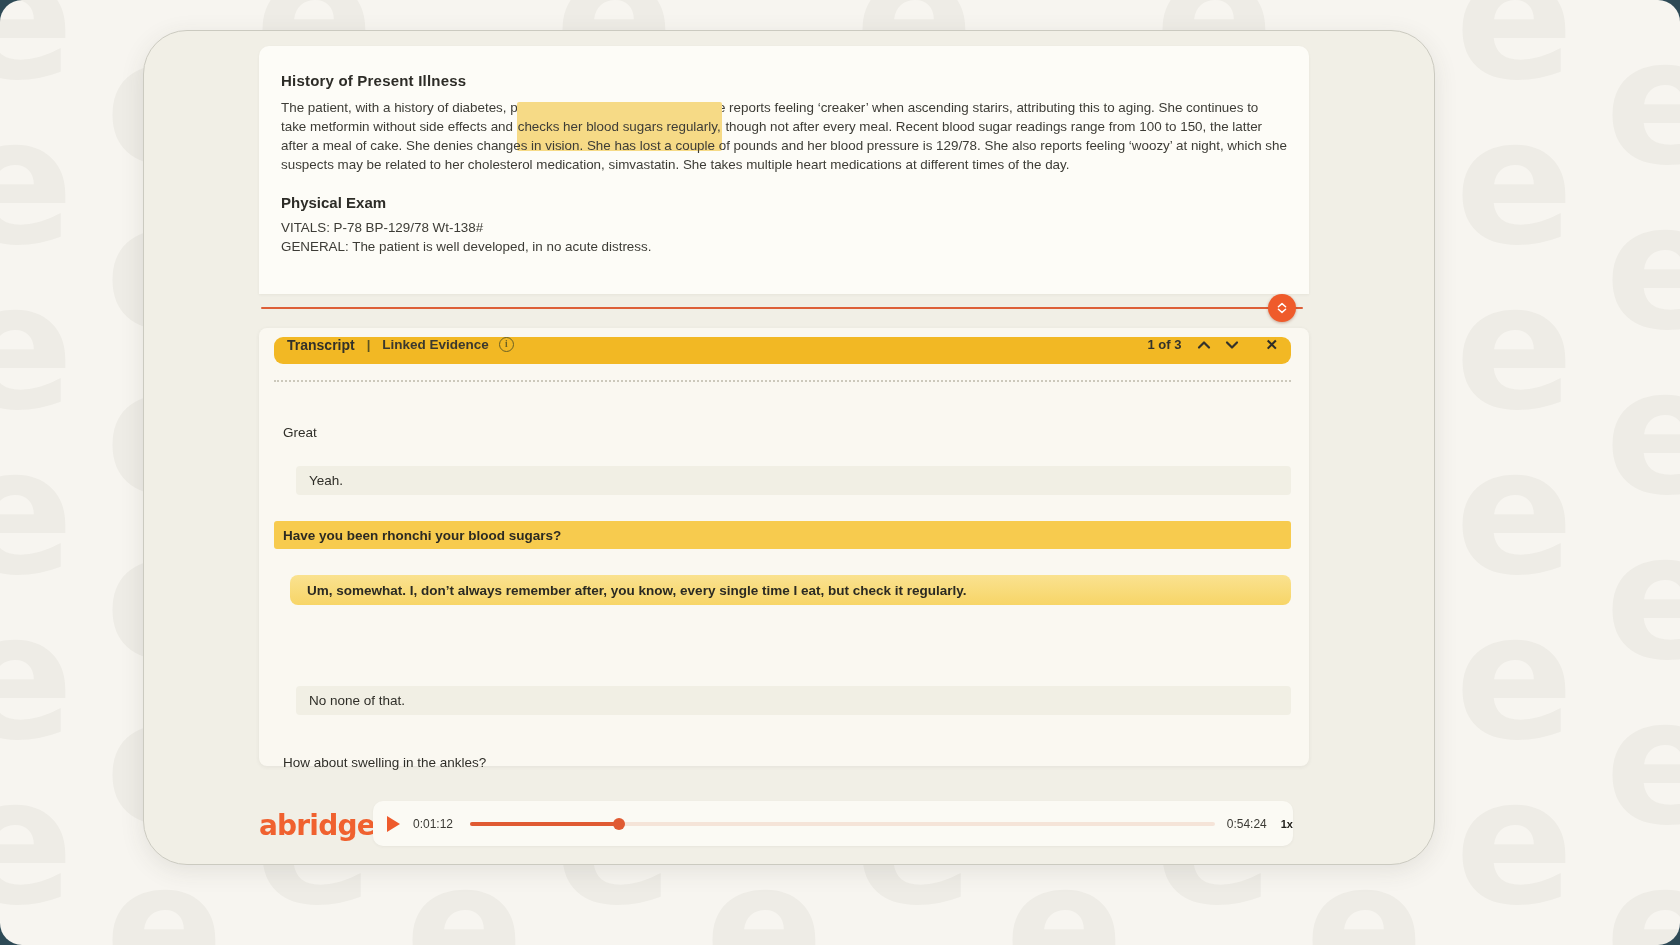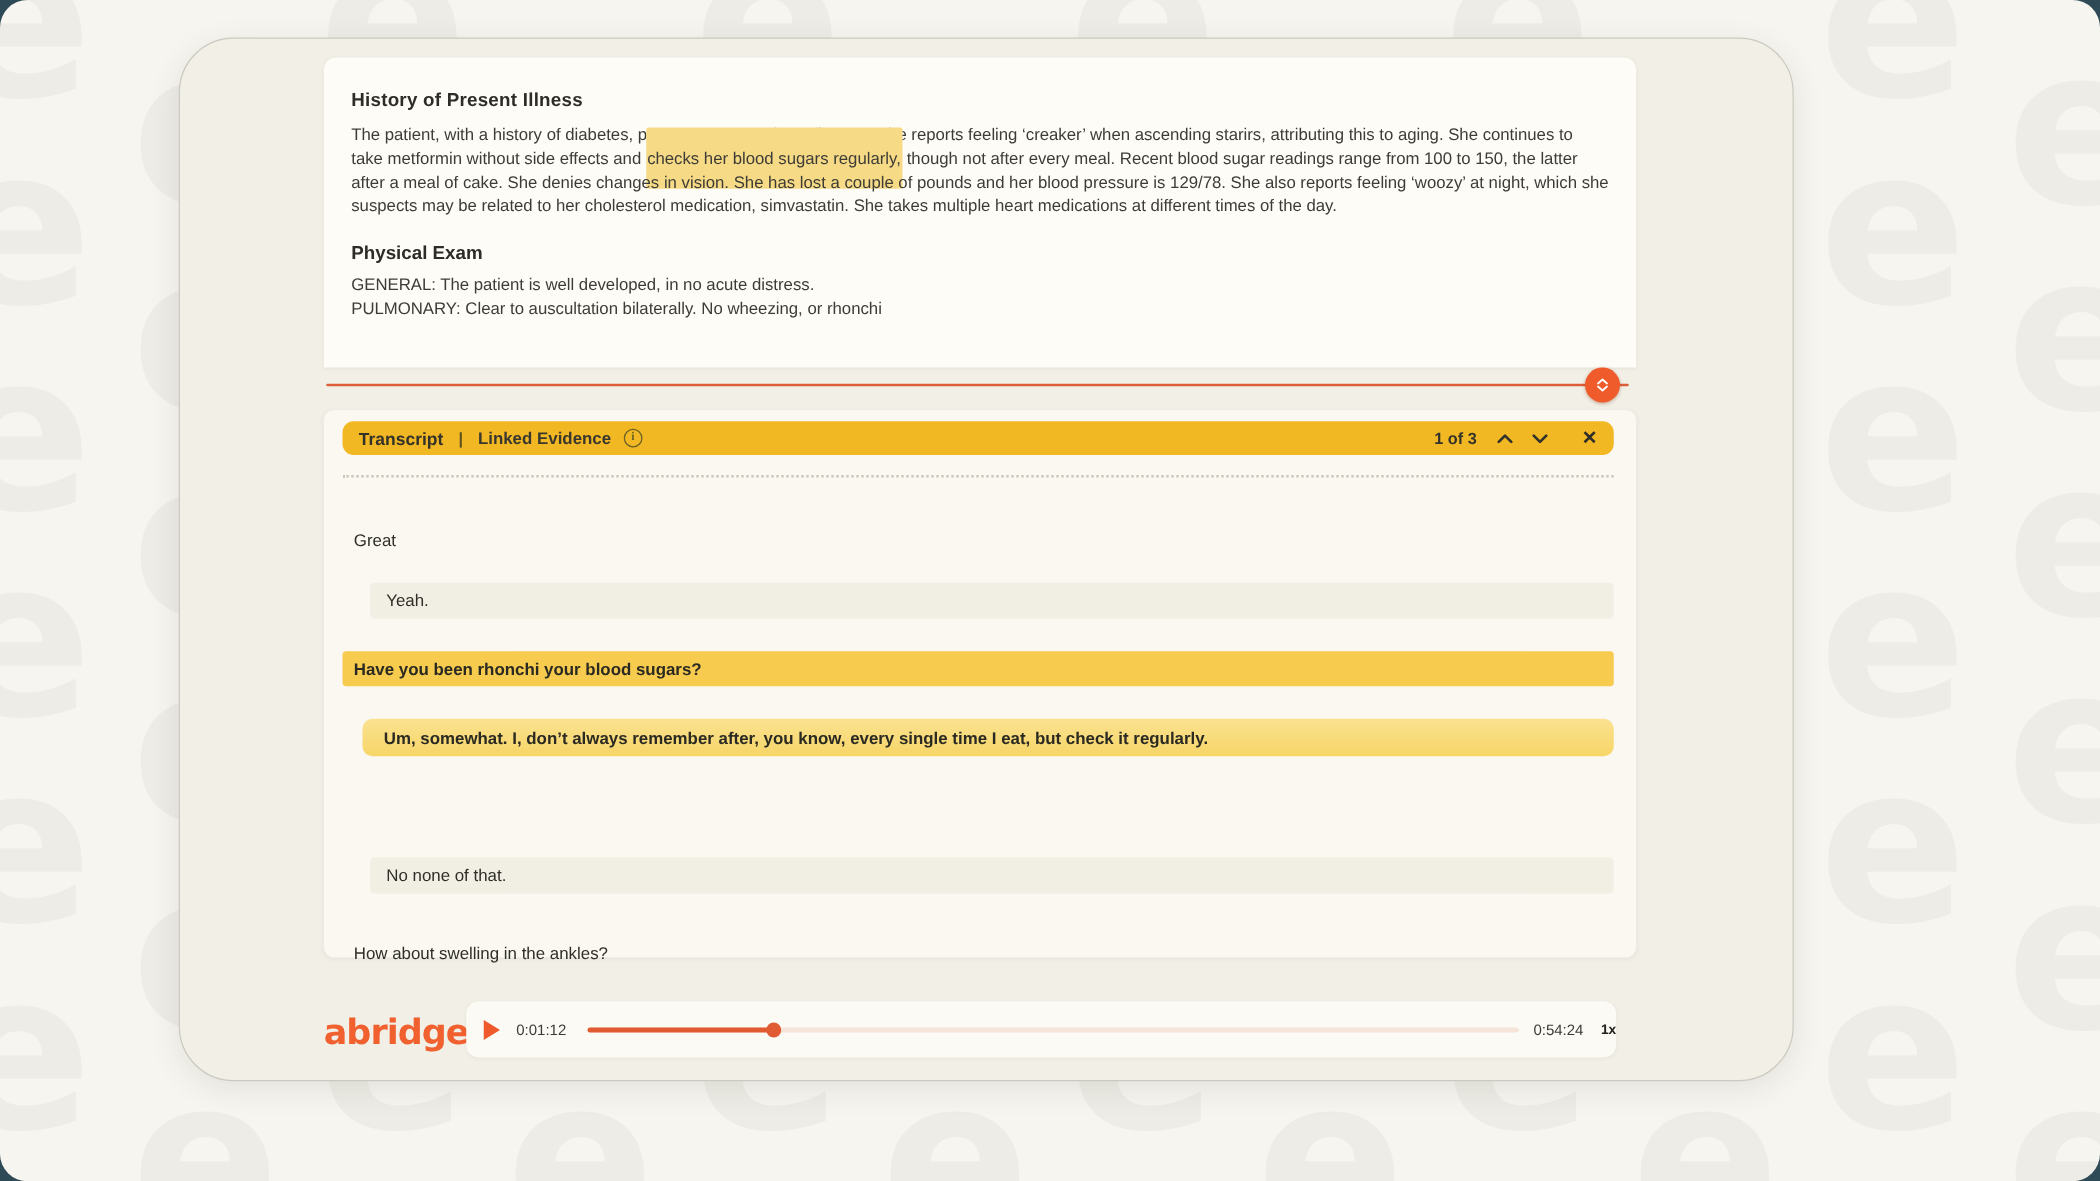--- a/index.html
+++ b/index.html
@@ -50,21 +50,21 @@
   }
   
   .transcript-card {
     position:absolute; left:115px; top:297px; width:1050px; height:438px;
     background:#faf8f1; border-radius:8px;
     box-shadow:0 1px 4px rgba(60,60,50,0.07);
   }
   .t-header {
     position:absolute; left:15px; top:9px; width:1017px; height:27px;
     background:#f2b824; border-radius:9px;
-    display:flex; align-items:center; padding:0 13px; gap:10px;
+    display:flex; align-items:flex-start; padding:0 13px; gap:10px;
   }
   .t-title { font-size:14px; font-weight:bold; color:#32312a; }
   .t-sep { font-size:13px; font-weight:bold; color:#5c5320; padding:0 2px; }
   .t-linked { font-size:13.5px; font-weight:bold; color:#3a382e; }
   .info-icon {
     width:15px; height:15px; border-radius:50%; border:1.3px solid #6b6124;
     color:#6b6124; font-size:9.5px; font-weight:bold; line-height:12.5px;
     text-align:center; font-family:"Liberation Serif",serif; cursor:pointer;
   }
   .t-spacer { flex:1; }
@@ -207,22 +207,22 @@
       <span style="left: 1605px; top: 840px;">e</span>
     </div>
 
   <div class="panel">
 
     <div class="note-card">
       <div class="note-h">History of Present Illness</div>
       <div class="note-p"><span>The patient, with a history of diabetes, presents for a routine follow-up. She reports feeling ‘creaker’ when ascending starirs, attributing this to aging. She continues to take metformin without side effects and </span><span class="inline-hl">checks her blood sugars regularly,</span><span> though not after every meal. Recent blood sugar readings range from 100 to 150, the latter after a meal of cake. She denies changes in vision. She has lost a couple of pounds and her blood pressure is 129/78. She also reports feeling ‘woozy’ at night, which she suspects may be related to her cholesterol medication, simvastatin. She takes multiple heart medications at different times of the day.</span></div>
       <div class="pe-h">Physical Exam</div>
       <div class="pe-lines">
+        <div class="pe-line">VITALS: P-78 BP-129/78 Wt-138#</div>
         <div class="pe-line">GENERAL: The patient is well developed, in no acute distress.</div>
-        <div class="pe-line">PULMONARY: Clear to auscultation bilaterally. No wheezing, or rhonchi</div>
       </div>
     </div>
 
     <div class="splitter-line"></div>
     <button class="splitter-btn">
       <svg width="16" height="16" viewBox="0 0 20 20">
         <polyline points="5.5,8.5 10,4.5 14.5,8.5" fill="none" stroke="#ffffff" stroke-width="1.8" stroke-linecap="round" stroke-linejoin="round"></polyline>
         <polyline points="5.5,11.5 10,15.5 14.5,11.5" fill="none" stroke="#ffffff" stroke-width="1.8" stroke-linecap="round" stroke-linejoin="round"></polyline>
       </svg>
     </button>

